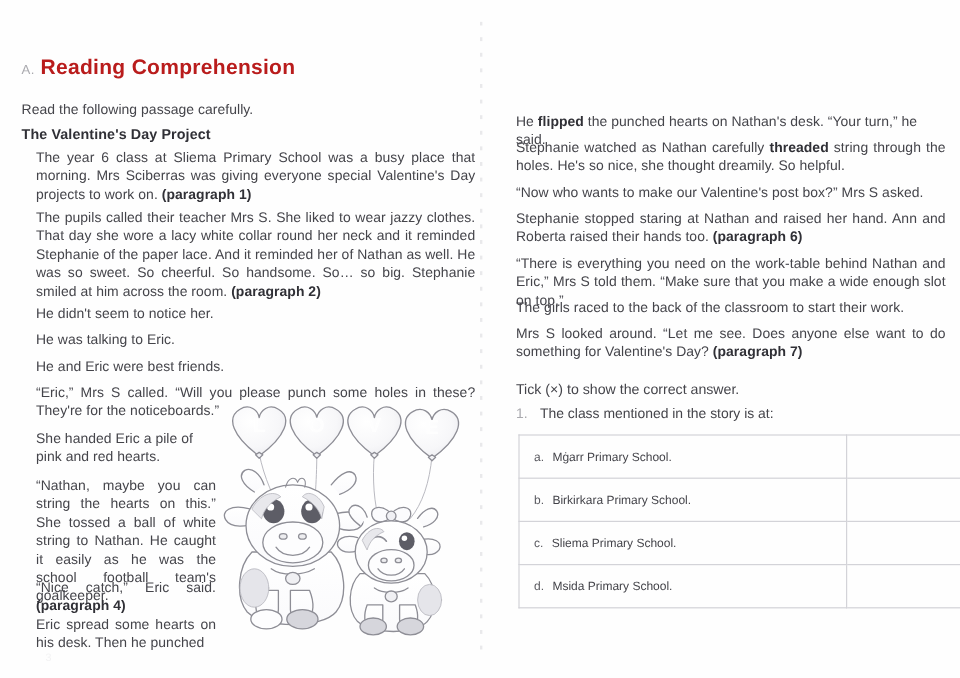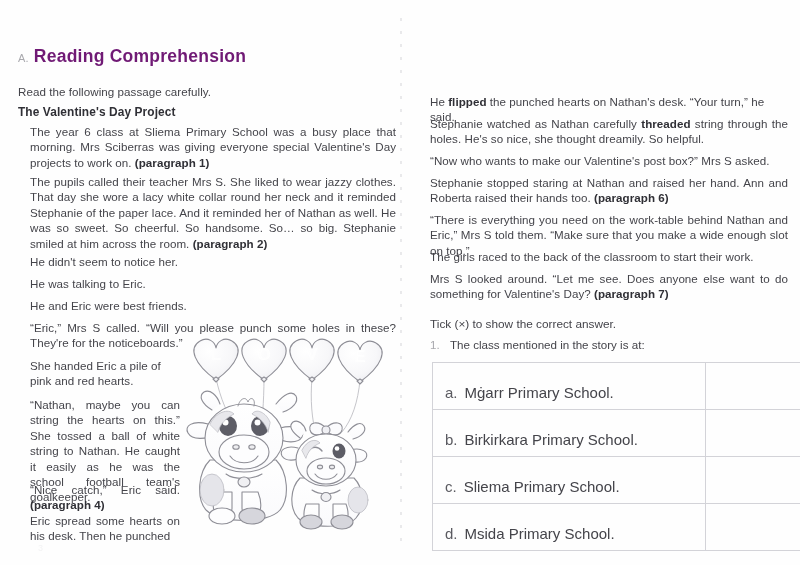--- a/index.html
+++ b/index.html
@@ -54,21 +54,21 @@
     white-space: nowrap;
   }
   .section-letter {
     font-size: 11px;
     color: #a9a9ae;
     letter-spacing: .2px;
   }
   .section-title {
     font-size: 17.5px;
     font-weight: bold;
-    color: #701a75;
+    color: #b91c1c;
     letter-spacing: .25px;
   }
 
   p.body, div.body {
     font-size: 11.6px;
     line-height: 15.4px;
     color: #44444a;
     margin: 0;
     letter-spacing: .05px;
   }
@@ -134,22 +134,22 @@
     position: absolute;
     left: 2px;
     top: 362px;
     width: 354px;
     border-collapse: collapse;
     table-layout: fixed;
   }
   table.answers td {
     border: 1px solid #d3d3d8;
     height: 34px;
-    padding: 12px 0 0 12px;
-    font-size: 15px;
+    padding: 1px 0 0 12px;
+    font-size: 10px;
     color: #44444a;
     vertical-align: middle;
   }
   td.opt-label { width: 260px; }
   td.opt-box   { width: 92px; padding: 0; }
   .opt-letter { color: #5a5a60; margin-right: 7px; }
 
   .page-num {
     position: absolute;
     left: 20px;

